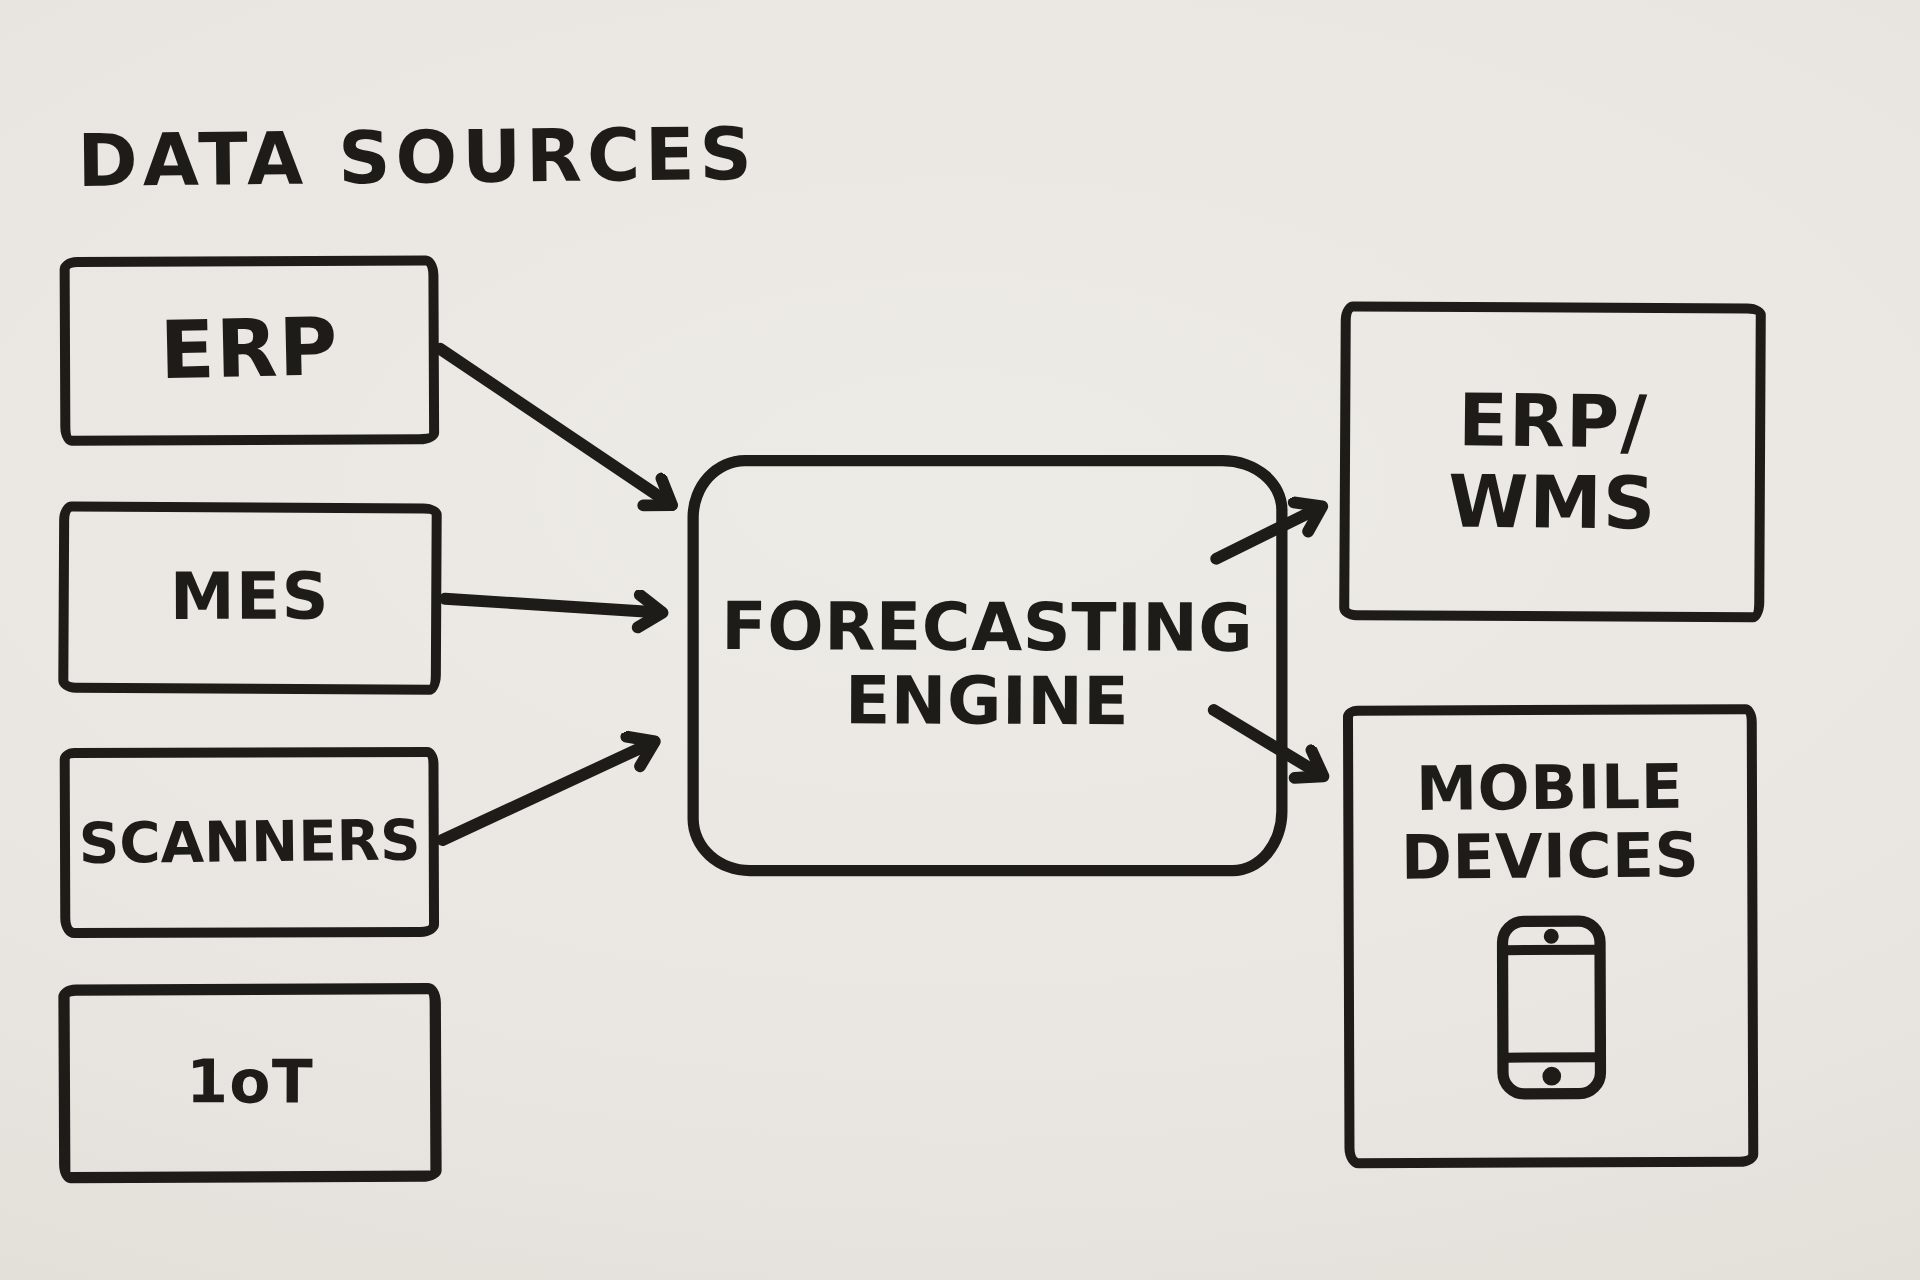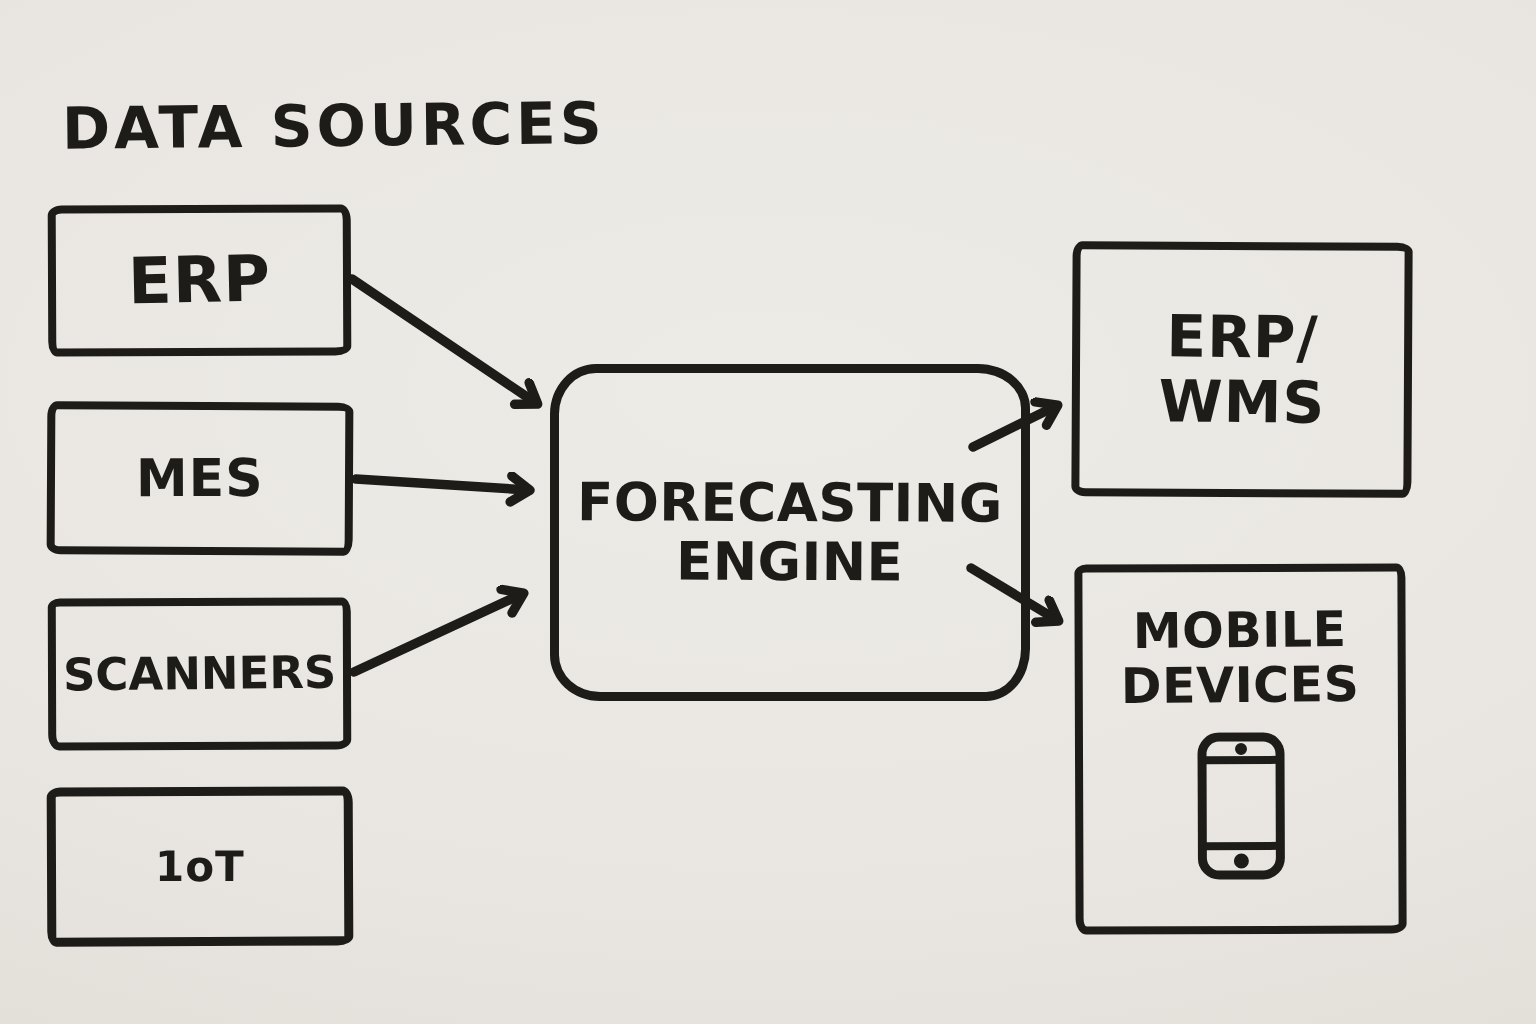--- a/index.html
+++ b/index.html
@@ -52,21 +52,21 @@
     line-height: 1.12;
     letter-spacing: 1px;
   }
   .box-erp      { left: 48px;  top: 205px; width: 303px; height: 151px; }
   .box-erp .label { font-size: 64px; transform: rotate(-1deg); }
   .box-mes      { left: 47px;  top: 402px; width: 306px; height: 153px; }
   .box-mes .label { font-size: 52px; transform: rotate(-0.5deg); }
   .box-scanners { left: 48px;  top: 598px; width: 303px; height: 152px; }
   .box-scanners .label { font-size: 45px; letter-spacing: 0px; transform: rotate(-0.4deg); }
   .box-iot      { left: 47px;  top: 787px; width: 306px; height: 159px; border-width: 9px; }
-  .box-iot .label { font-size: 42px; transform: rotate(0.4deg); }
+  .box-iot .label { font-size: 48px; transform: rotate(0.4deg); }
   .box-engine   { left: 550px; top: 336px; width: 480px; height: 337px;
                   border-width: 9px;
                   border-radius: 46px 52px 44px 50px / 50px 44px 52px 46px;
                   transform: rotate(0deg); margin-top: 28px; }
   .box-engine .label { font-size: 53px; letter-spacing: 0.5px; transform: rotate(0.2deg); }
   .box-erpwms   { left: 1072px; top: 242px; width: 340px; height: 255px; }
   .box-erpwms .label { font-size: 58px; transform: rotate(0.3deg); }
   .box-mobile   { left: 1075px; top: 564px; width: 331px; height: 370px;
                   justify-content: flex-start; padding-top: 32px; }
   .box-mobile .label { font-size: 49px; letter-spacing: 0.5px; transform: rotate(-0.3deg); }

